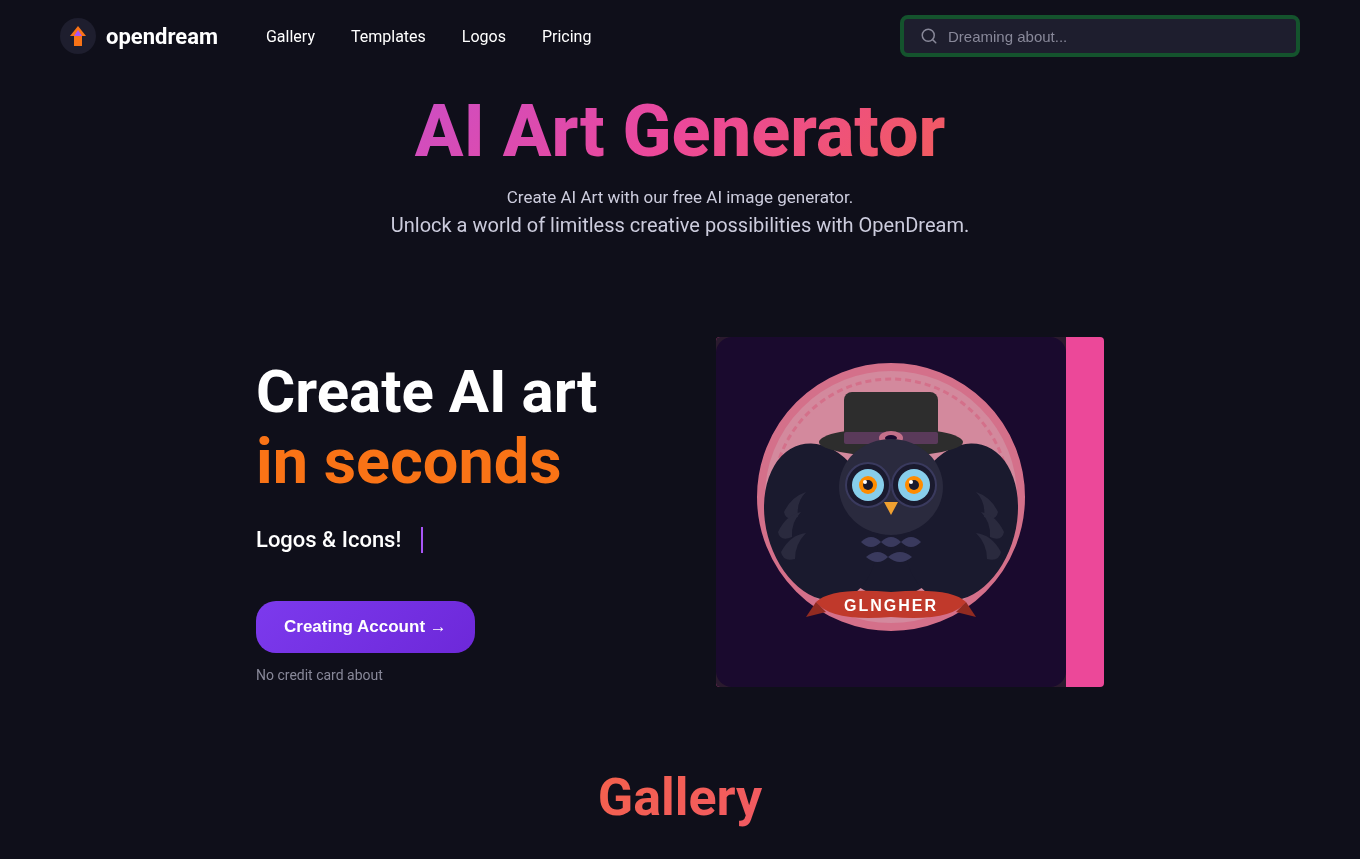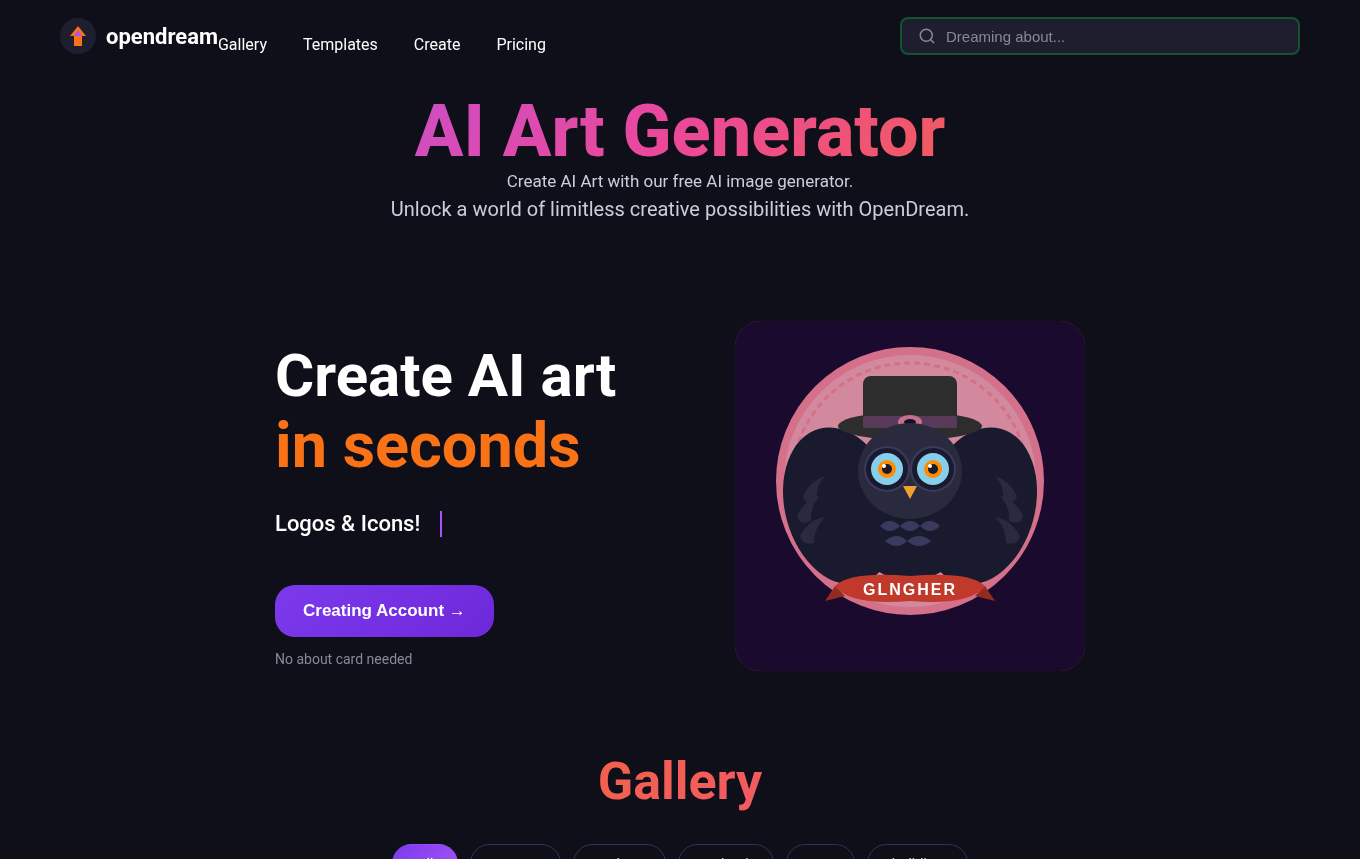--- a/index.html
+++ b/index.html
@@ -25,21 +25,22 @@
       padding: 0 60px;
       height: 72px;
       background-color: #0f0f1a;
       position: sticky;
       top: 0;
       z-index: 100;
     }
 
     .navbar-left {
       display: flex;
-      align-items: flex-end;
+      align-items: center;
+      gap: 48px;
     }
 
     .logo {
       display: flex;
       align-items: center;
       gap: 10px;
       cursor: pointer;
     }
 
     .logo-icon {
@@ -64,21 +65,21 @@
       text-decoration: none;
       font-size: 16px;
       font-weight: 400;
       cursor: pointer;
     }
 
     .search-bar {
       display: flex;
       align-items: center;
       background-color: #1e1e2e;
-      border: 2px solid #14532d;
+      border: 4px solid #14532d;
       border-radius: 8px;
       padding: 8px 16px;
       gap: 10px;
       width: 400px;
     }
 
     .search-bar input {
       background: transparent;
       border: none;
       outline: none;
@@ -103,20 +104,21 @@
     }
 
     .hero-title {
       font-size: 72px;
       font-weight: 800;
       background: linear-gradient(135deg, #a855f7, #ec4899, #f97316);
       -webkit-background-clip: text;
       -webkit-text-fill-color: transparent;
       background-clip: text;
       line-height: 1.1;
+      margin-bottom: 16px;
     }
 
     .hero-subtitle {
       font-size: 17px;
       color: #ccccdd;
       margin-bottom: 6px;
     }
 
     .hero-subtitle2 {
       font-size: 20px;
@@ -193,23 +195,23 @@
       gap: 8px;
     }
 
     .no-credit {
       font-size: 14px;
       color: #888899;
     }
 
     
     .image-container {
-      width: 350px;
+      width: 388px;
       height: 350px;
-      border-radius: 26px;
+      border-radius: 4px;
       overflow: hidden;
       background-color: #ec4899;
       flex-shrink: 0;
     }
 
     
     .owl-bg {
       width: 350px;
       height: 350px;
       background-color: #2a1a2e;
@@ -267,21 +269,21 @@
         <circle cx="18" cy="18" r="18" fill="#1e1e2e"></circle>
         <path d="M10 18 L18 8 L26 18 L22 18 L22 28 L14 28 L14 18 Z" fill="#f97316"></path>
         <path d="M14 18 L18 12 L22 18" fill="#a855f7"></path>
       </svg>
       <span class="logo-text">opendream</span>
     </div>
 
     <div class="nav-links">
       <a class="nav-link">Gallery</a>
       <a class="nav-link">Templates</a>
-      <a class="nav-link">Create</a>
+      <a class="nav-link">Logos</a>
       <a class="nav-link">Pricing</a>
     </div>
   </div>
 
   <div class="search-bar">
     <svg class="search-icon-svg" width="18" height="18" viewBox="0 0 24 24" fill="none" stroke="#888899" stroke-width="2" stroke-linecap="round" stroke-linejoin="round">
       <circle cx="11" cy="11" r="8"></circle>
       <line x1="21" y1="21" x2="16.65" y2="16.65"></line>
     </svg>
     <input type="text" placeholder="Dreaming about..." style="">
@@ -297,21 +299,21 @@
 <div class="main-content">
   <div class="left-content">
     <div class="create-title">Create AI art</div>
     <div class="create-title-accent">in seconds</div>
     <div class="category-text">
       <span>Logos &amp; Icons!</span>
       <span class="cursor-blink"></span>
     </div>
     <div>
       <button class="cta-button">Creating Account →</button>
-      <div class="no-credit">No about card needed</div>
+      <div class="no-credit">No credit card about</div>
     </div>
   </div>
 
   <div class="image-container">
     <svg class="owl-bg" viewBox="0 0 350 350" xmlns="http://www.w3.org/2000/svg">
 
       <rect width="350" height="350" fill="#1a0a2e" rx="16"></rect>
 
       <circle cx="175" cy="160" r="130" fill="#f4a0b0" opacity="0.85"></circle>
 

